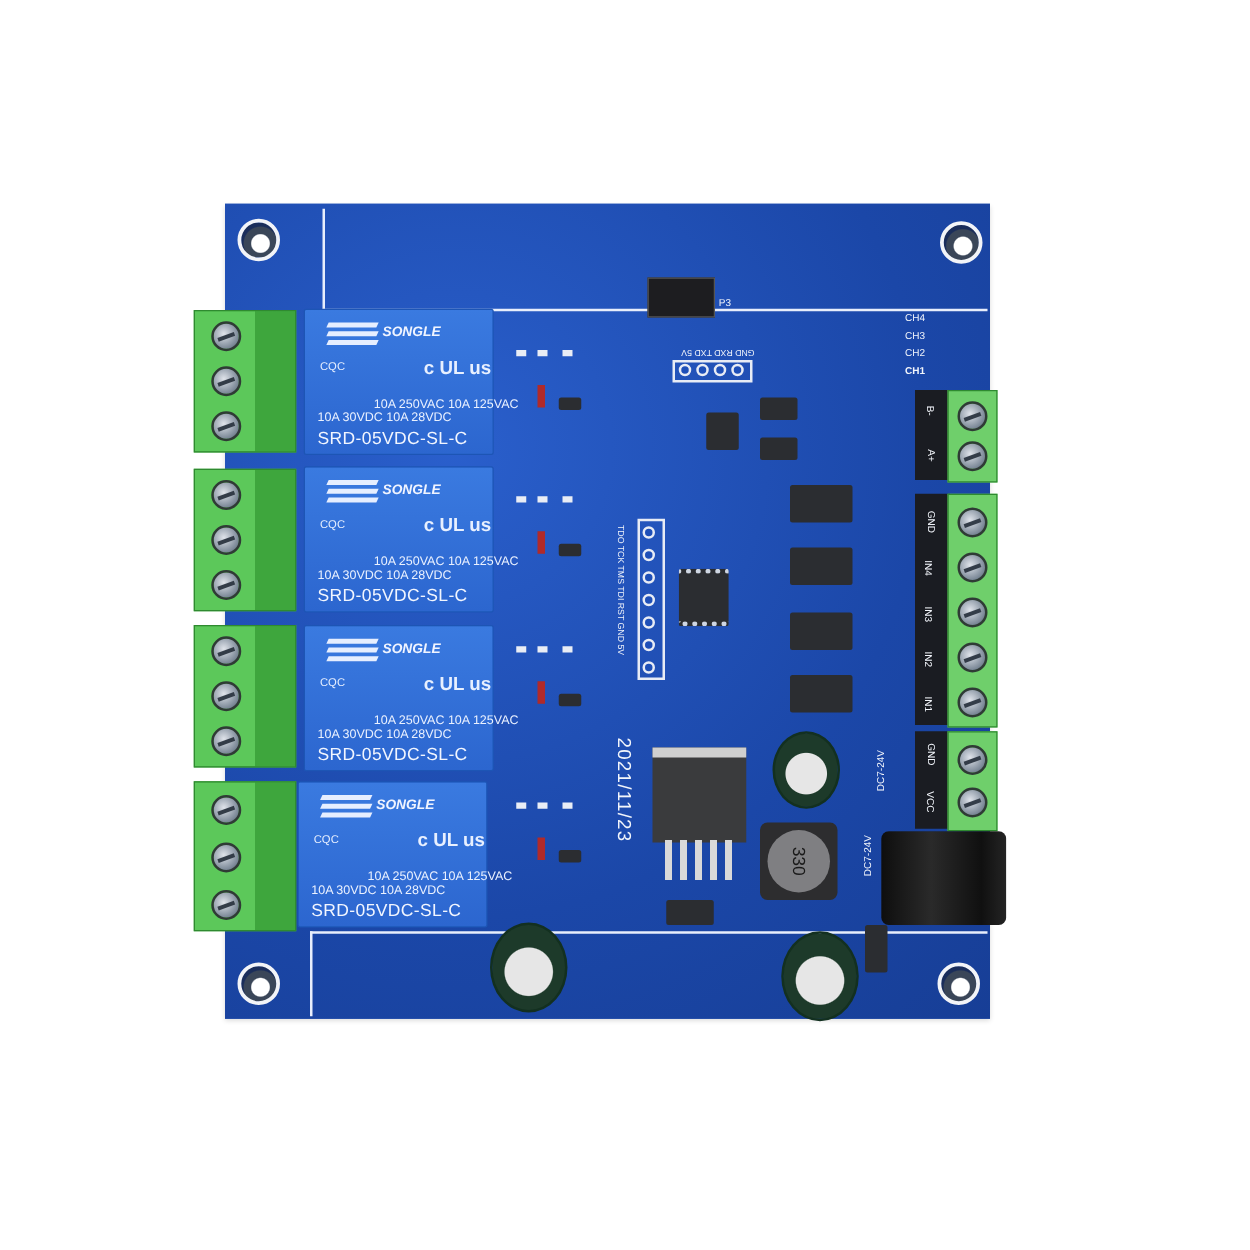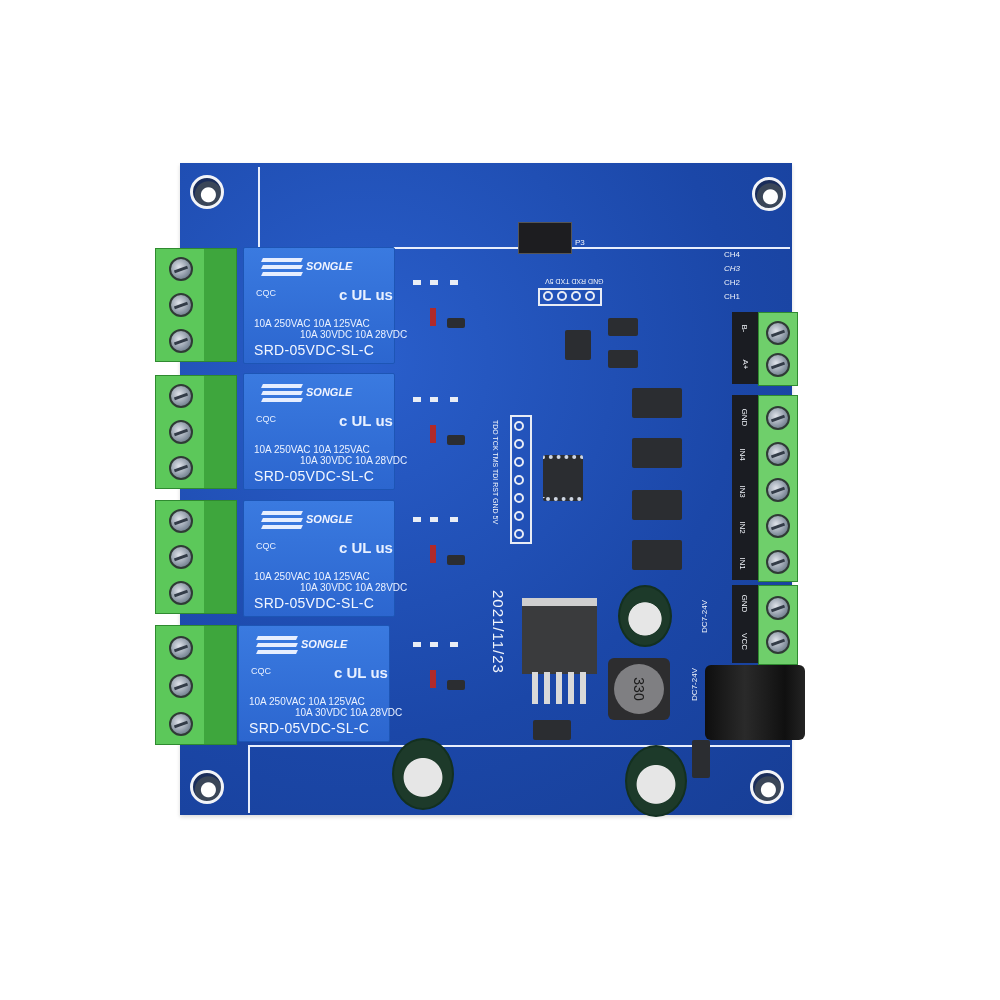--- a/index.html
+++ b/index.html
@@ -11,21 +11,21 @@
   .silk-frame{border:2px solid #e8eefc;}
   .hole{width:34px;height:34px;border-radius:50%;border:3px solid #f2f4f8;background:radial-gradient(circle at 55% 60%,#ffffff 0 7px,#3a4658 8px 13px,#1a2d5a 14px);box-sizing:border-box;}
   .relay{width:150px;height:115px;background:#2f6fd8;border:1px solid #1d55b5;border-radius:2px;
          background-image:linear-gradient(180deg,#3a7ae0,#2c66cf);color:#0c1f4a;}
   .relay .brand{position:absolute;left:62px;top:12px;font-style:italic;font-weight:bold;font-size:11px;color:#f0f4ff;}
   .relay .stripes{position:absolute;left:18px;top:10px;width:40px;height:22px;}
   .relay .stripes i{display:block;height:4px;margin-bottom:3px;background:#e6eeff;transform:skewX(-25deg);}
   .relay .cert{position:absolute;left:12px;top:40px;font-size:9px;color:#e8f0ff;}
   .relay .ul{position:absolute;left:95px;top:38px;font-size:15px;font-weight:bold;color:#e8f0ff;}
   .relay .l1,.relay .l2{position:absolute;left:10px;font-size:10px;color:#eaf1ff;white-space:nowrap;}
-  .relay .l1{top:70px;} .relay .l2{top:81px;margin-left:46px;}
+  .relay .l1{top:70px;margin-left:45px;} .relay .l2{top:81px;}
   .relay .model{position:absolute;left:10px;top:94px;font-size:14px;color:#f2f6ff;white-space:nowrap;letter-spacing:.3px;}
   .term{background:#4cb84a;border:1px solid #2f8a30;background-image:linear-gradient(90deg,#5cc85a 0 60%,#3ea63d 60% 100%);}
   .screw{width:24px;height:24px;border-radius:50%;background:radial-gradient(circle at 40% 40%,#dfe3ea,#7a8796 70%,#3b4452);border:2px solid #2f3b35;box-sizing:border-box;}
   .screw::after{content:"";position:absolute;left:3px;right:3px;top:9px;height:3px;background:#333c48;transform:rotate(-20deg);}
   .ic{background:#2b2d31;border-radius:2px;}
   .cap{border-radius:50%;background:radial-gradient(circle at 50% 55%,#e6e6e6 0 40%,#1d3a2a 42% 100%);border:2px solid #133020;}
   .silk{color:#f2f5fb;font-size:8px;white-space:nowrap;}
   .pin{width:10px;height:10px;border-radius:50%;border:2px solid #e8ecf5;box-sizing:border-box;background:#1e4fb8;}
   .hdr{background:#1d1d20;border:1px solid #555;}
   .smd{background:#e9edf5;width:8px;height:5px;}
@@ -174,23 +174,23 @@
 
 <div class="abs ic" style="left:632px;top:388px;width:50px;height:30px;"></div>
 <div class="abs ic" style="left:632px;top:438px;width:50px;height:30px;"></div>
 <div class="abs ic" style="left:632px;top:490px;width:50px;height:30px;"></div>
 <div class="abs ic" style="left:632px;top:540px;width:50px;height:30px;"></div>
 <div class="abs ic" style="left:608px;top:318px;width:30px;height:18px;"></div>
 <div class="abs ic" style="left:608px;top:350px;width:30px;height:18px;"></div>
 
 <div class="abs" style="left:724px;top:250px;width:48px;">
   <div class="silk" style="height:14px;">CH4</div>
-  <div class="silk" style="height:14px;font-style:italic;">CH3</div>
+  <div class="silk" style="height:14px;">CH3</div>
   <div class="silk" style="height:14px;">CH2</div>
-  <div class="silk" style="height:14px;">CH1</div>
+  <div class="silk" style="height:14px;font-weight:bold;">CH1</div>
 </div>
 
 <div class="abs" style="left:732px;top:312px;width:28px;height:72px;background:#1a1c22;">
   <div class="abs silk" style="left:8px;top:12px;transform:rotate(90deg);">B-</div>
   <div class="abs silk" style="left:8px;top:48px;transform:rotate(90deg);">A+</div>
 </div>
 <div class="abs term" style="left:758px;top:312px;width:38px;height:72px;background:#6fcf6b;">
   <div class="abs screw" style="left:7px;top:8px;"></div>
   <div class="abs screw" style="left:7px;top:40px;"></div>
 </div>

